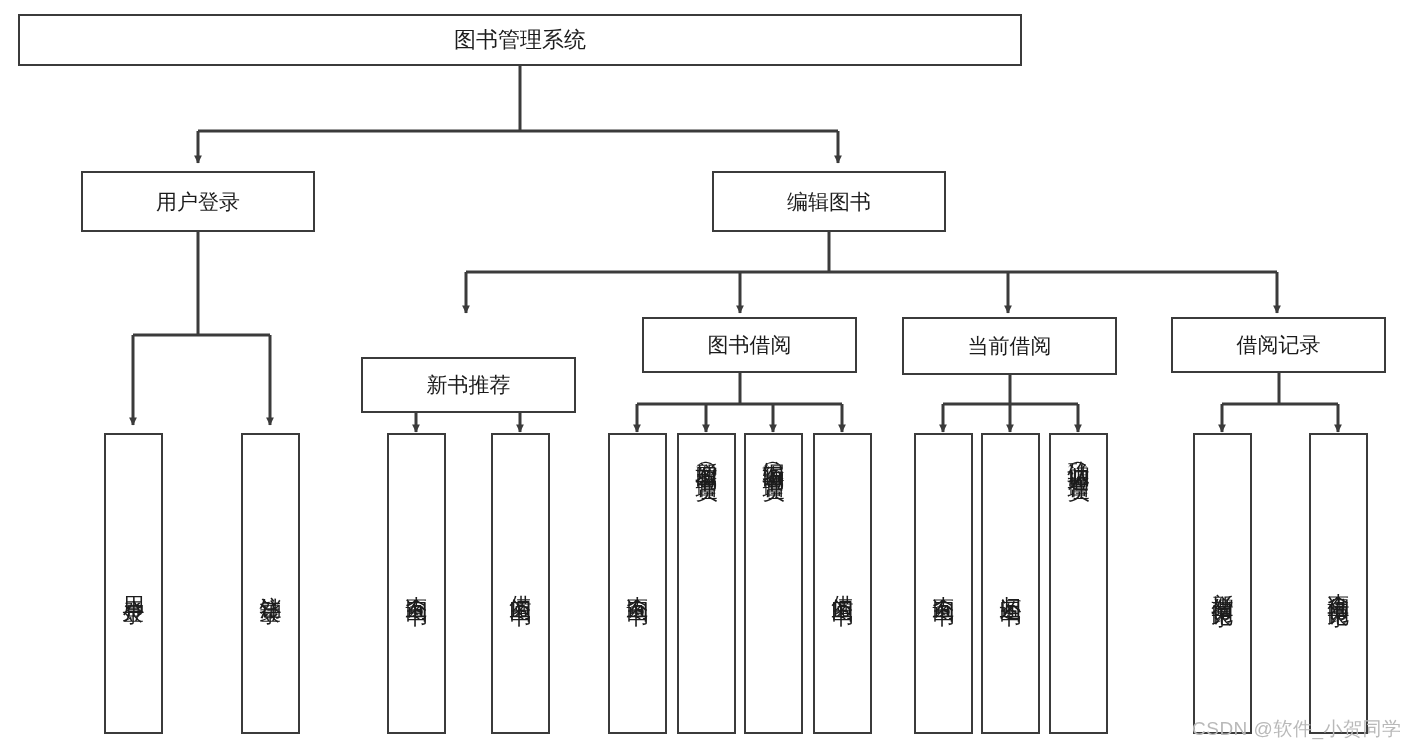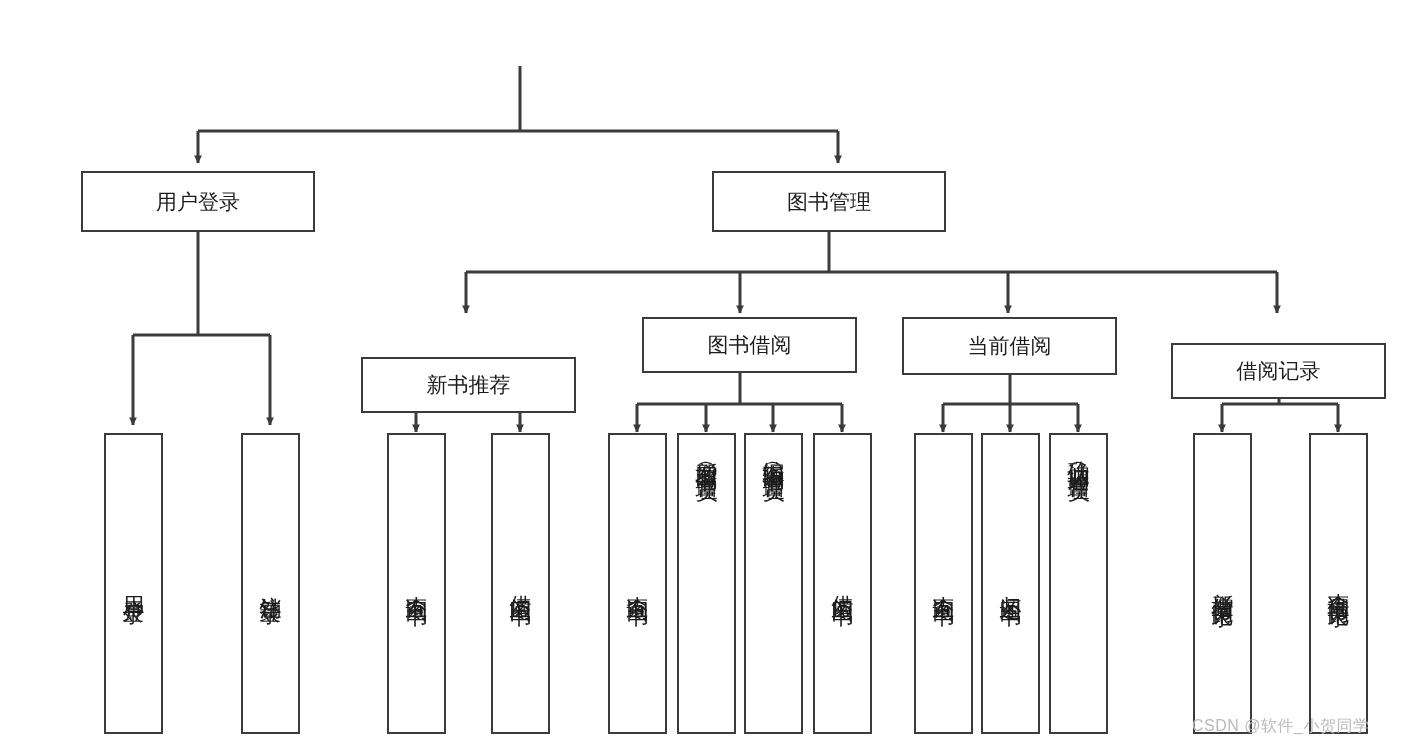--- a/index.html
+++ b/index.html
@@ -62,21 +62,21 @@
     letter-spacing: 3px;
     line-height: 1;
   }
   .node.vert.centered {
     align-items: center;
     padding-top: 0;
   }
   .watermark {
     position: absolute;
     color: #b9b9b9;
-    font-size: 16px;
+    font-size: 19px;
     letter-spacing: 0.5px;
     white-space: nowrap;
     user-select: none;
   }
 </style>
 </head>
 <body>
 
 <div id="diagram-canvas">
 
@@ -123,38 +123,41 @@
       <path d="M1010,404 L1010,432" marker-end="url(#arrowhead)"></path>
       <path d="M1078,404 L1078,432" marker-end="url(#arrowhead)"></path>
 
       <path d="M1279,373 L1279,404"></path>
       <path d="M1222,404 L1338,404"></path>
       <path d="M1222,404 L1222,432" marker-end="url(#arrowhead)"></path>
       <path d="M1338,404 L1338,432" marker-end="url(#arrowhead)"></path>
     </g>
   </svg>
 
+  <div class="node horiz root" style="left:18px; top:14px; width:1004px; height:52px;">
+    <span class="node-label">图书管理系统</span>
+  </div>
 
   <div class="node horiz" style="left:81px; top:171px; width:234px; height:61px;">
     <span class="node-label">用户登录</span>
   </div>
   <div class="node horiz" style="left:712px; top:171px; width:234px; height:61px;">
-    <span class="node-label">图书管理</span>
+    <span class="node-label">编辑图书</span>
   </div>
 
   <div class="node horiz" style="left:361px; top:317px; width:215px; height:56px;margin-top:40px;">
     <span class="node-label">新书推荐</span>
   </div>
   <div class="node horiz" style="left:633px; top:317px; width:215px; height:56px;margin-left:9px;">
     <span class="node-label">图书借阅</span>
   </div>
   <div class="node horiz" style="left:902px; top:317px; width:215px; height:58px;">
     <span class="node-label">当前借阅</span>
   </div>
-  <div class="node horiz" style="left:1171px; top:317px; width:215px; height:56px;margin-top:26px;">
+  <div class="node horiz" style="left:1171px; top:317px; width:215px; height:56px;">
     <span class="node-label">借阅记录</span>
   </div>
 
   <div class="node vert centered" style="left:104px; top:433px; width:59px; height:301px;">
     <span class="node-label">用户登录</span>
   </div>
   <div class="node vert centered" style="left:241px; top:433px; width:59px; height:301px;">
     <span class="node-label">注销登录</span>
   </div>
 

